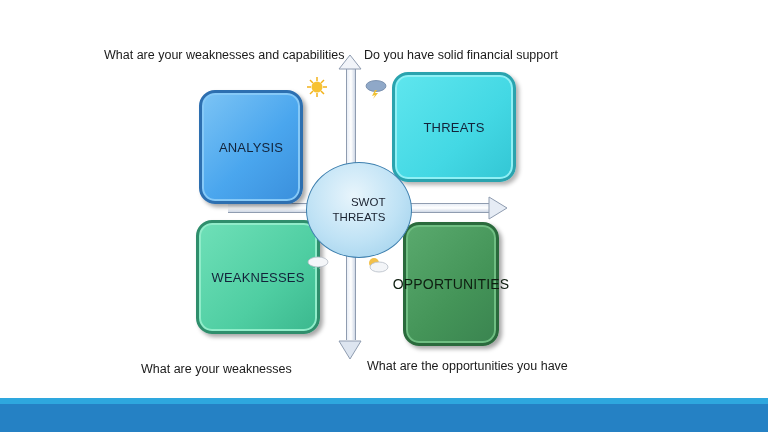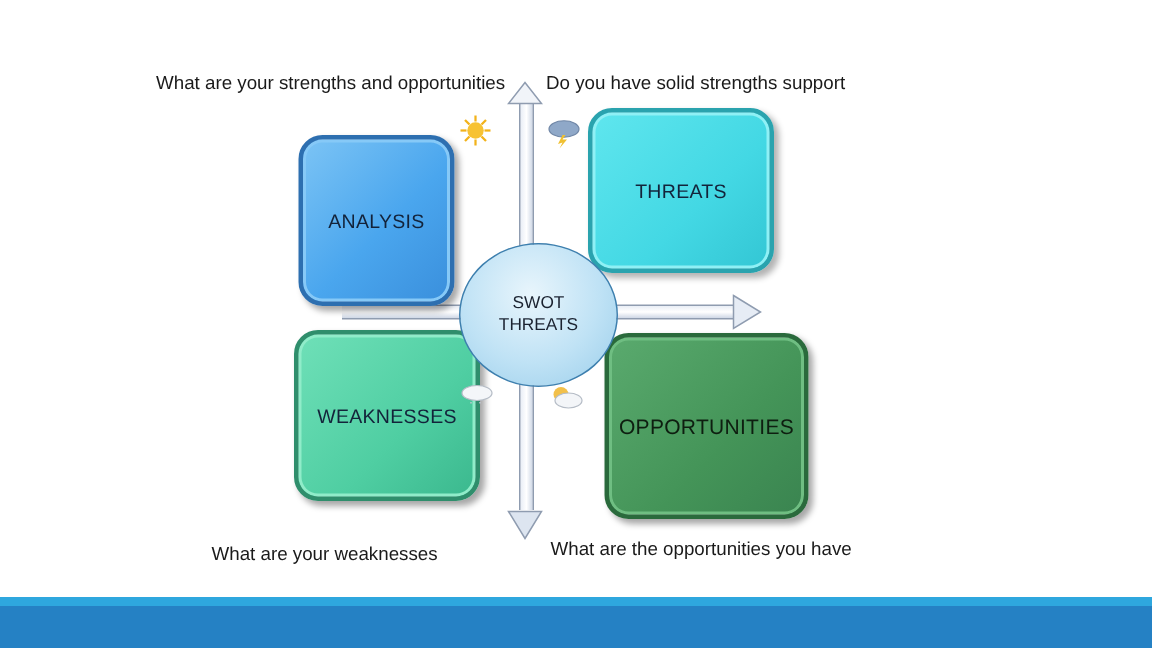--- a/index.html
+++ b/index.html
@@ -11,43 +11,43 @@
   .box span { display:block; }
   .strengths { left:199px; top:90px; width:104px; height:114px;
      background:linear-gradient(135deg,#7cc4f5 0%,#4aa6ee 55%,#3a8fdc 100%);
      border:3px solid #2d6fb0; box-shadow: inset 0 0 0 2px #86c9f7, 3px 3px 4px rgba(0,0,0,0.35); }
   .threats { left:392px; top:72px; width:124px; height:110px;
      background:linear-gradient(135deg,#5fe6ee 0%,#43d8e4 60%,#33c6d4 100%);
      border:3px solid #2aa3ae; box-shadow: inset 0 0 0 2px #8ff0f5, 3px 3px 4px rgba(0,0,0,0.3); }
   .weaknesses { left:196px; top:220px; width:124px; height:114px;
      background:linear-gradient(135deg,#6fe0b8 0%,#4fcea2 60%,#3bb88e 100%);
      border:3px solid #2f8e6c; box-shadow: inset 0 0 0 2px #90ecc9, 3px 3px 4px rgba(0,0,0,0.35); text-align: center; }
-  .opportunities { left:403px; top:222px; width:136px; height:124px;
+  .opportunities { left:403px; top:222px; width:96px; height:124px;
      background:linear-gradient(135deg,#5aaa6e 0%,#449458 60%,#3a8450 100%);
      border:3px solid #2a6a3c; box-shadow: inset 0 0 0 2px #6fbe82, 3px 3px 4px rgba(0,0,0,0.35);
      color:#0e1e10; font-size:14px; }
   .vline { position:absolute; left:346px; top:66px; width:8px; height:274px;
      background:linear-gradient(90deg,#e9eef6,#ffffff,#cfd8e6); border-left:1px solid #8f9cb0; border-right:1px solid #8f9cb0; }
   .hline { position:absolute; left:228px; top:203px; width:262px; height:8px;
      background:linear-gradient(180deg,#e9eef6,#ffffff,#cfd8e6); border-top:1px solid #8f9cb0; border-bottom:1px solid #8f9cb0; }
   .circle { position:absolute; left:306px; top:162px; width:104px; height:94px; border-radius:50%;
      background:radial-gradient(circle at 45% 35%,#e8f5fc 0%,#bfe2f5 55%,#99cdea 100%);
-     border:1.5px solid #3d7fae; display:flex; align-items:center; justify-content:center; text-align:center;
+     border:1.5px solid #3d7fae; display:flex; align-items:center; justify-content:center; text-align:right;
      font-size:11.5px; color:#1a2230; line-height:15px; }
   .bottom-light { position:absolute; left:0; top:398px; width:768px; height:6px; background:#2ea7de; }
   .bottom-dark { position:absolute; left:0; top:404px; width:768px; height:28px; background:#2581c4; }
   .wicon { position:absolute; }
 </style>
 </head>
 <body>
 
 <div>
 
-  <div class="caption" style="left:104px; top:48px;">What are your strengths and opportunities</div>
-  <div class="caption" style="left:364px; top:48px;">Do you have solid strengths support</div>
+  <div class="caption" style="left:104px; top:48px;">What are your weaknesses and capabilities</div>
+  <div class="caption" style="left:364px; top:48px;">Do you have solid financial support</div>
   <div class="caption" style="left:141px; top:362px;">What are your weaknesses</div>
   <div class="caption" style="left:367px; top:359px;">What are the opportunities you have</div>
 
   <div class="vline"></div>
   <svg style="position:absolute; left:338px; top:54px;" width="24" height="16">
     <polygon points="12,1 23,15 1,15" fill="#f1f4f9" stroke="#8f9cb0" stroke-width="1"></polygon>
   </svg>
   <svg style="position:absolute; left:338px; top:340px;" width="24" height="20">
     <polygon points="1,1 23,1 12,19" fill="#dde5f0" stroke="#8f9cb0" stroke-width="1"></polygon>
   </svg>

